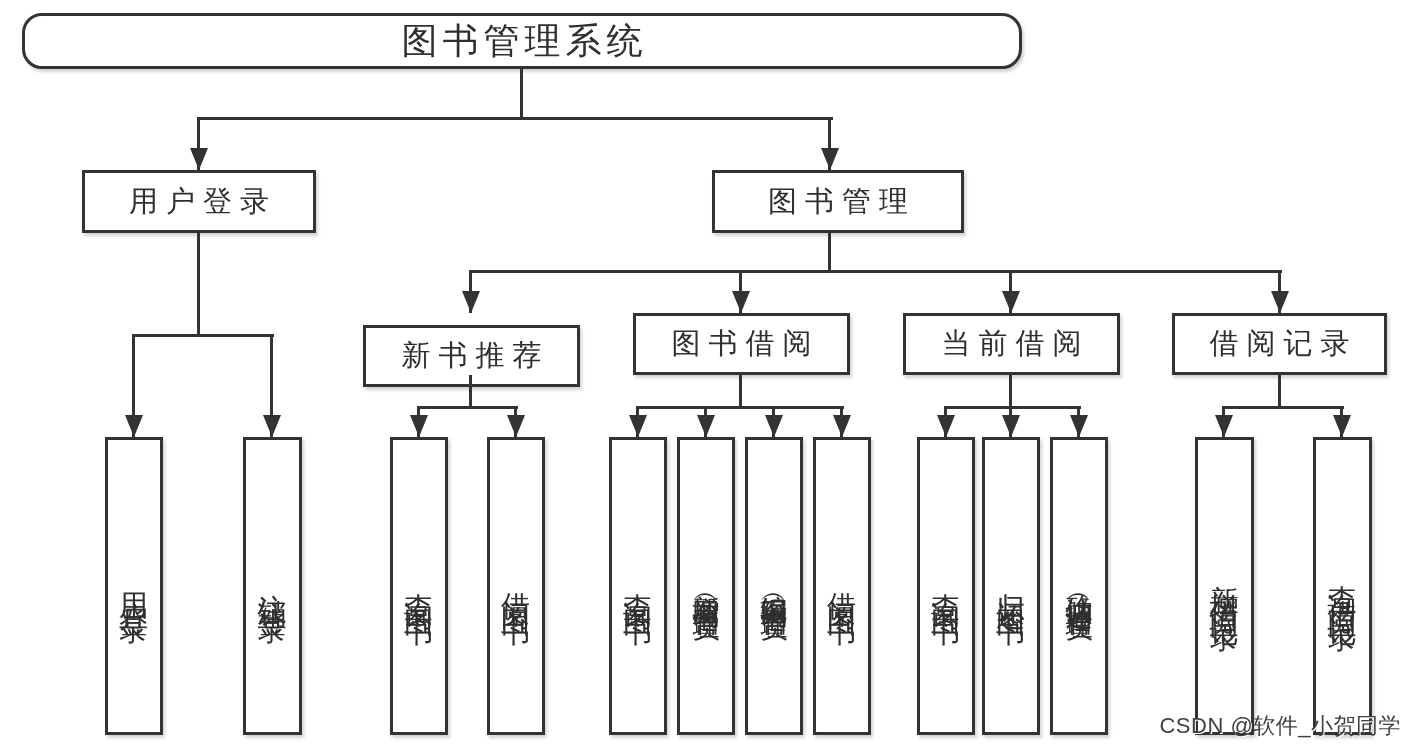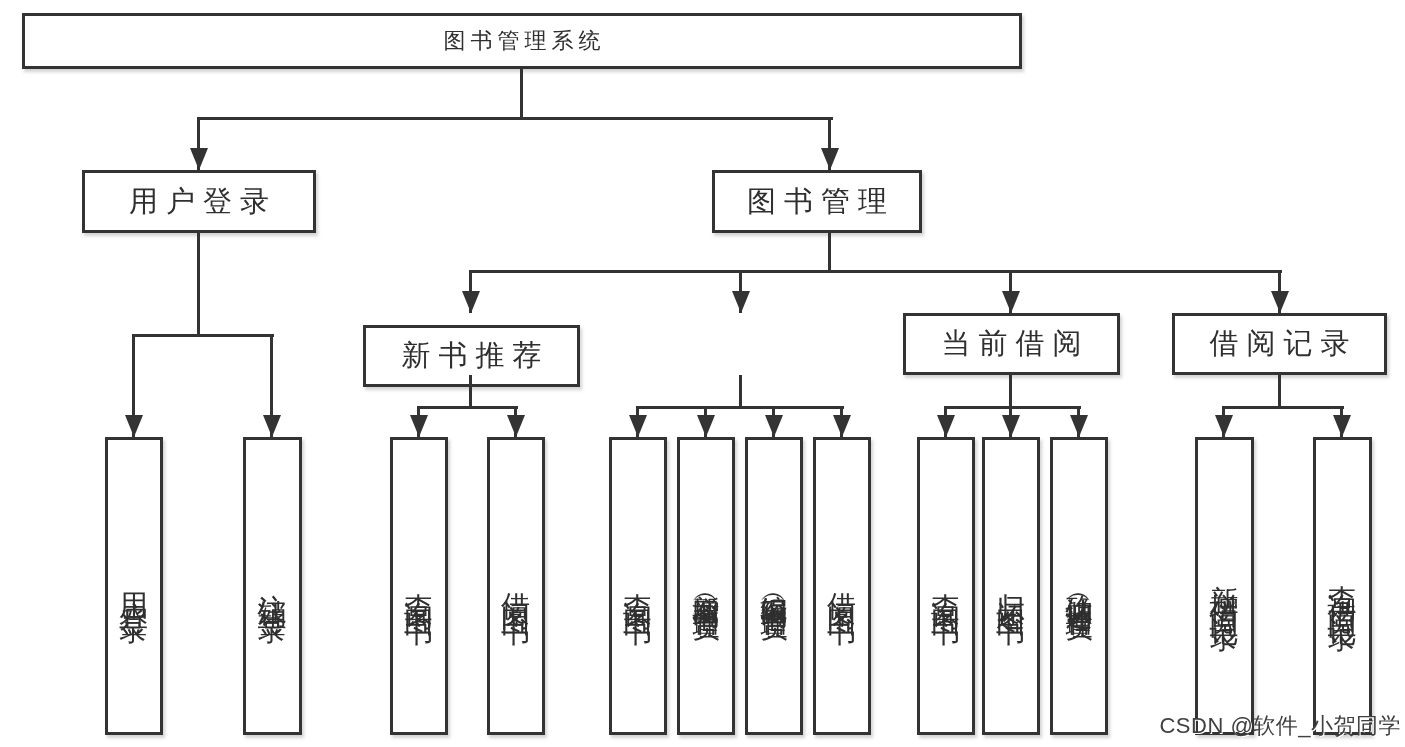--- a/index.html
+++ b/index.html
@@ -16,21 +16,21 @@
   .box {
     position: absolute;
     border: 3px solid #333333;
     background: #ffffff;
     color: #2f2f2f;
     display: flex;
     align-items: center;
     justify-content: center;
     box-shadow: 2px 3px 3px rgba(130,130,130,0.35);
   }
-  .root-box { font-size: 22px; letter-spacing: 5px; text-indent: 5px; }
+  .root-box { font-size: 36px; letter-spacing: 5px; text-indent: 5px; border-radius: 20px; }
   .hbox { font-size: 29px; letter-spacing: 8px; text-indent: 8px; }
   .vbox {
     writing-mode: vertical-rl;
     font-size: 29px;
     letter-spacing: 8px;
   }
   .vbox-long {
     font-size: 27px;
     letter-spacing: 3px;
   }
@@ -62,41 +62,42 @@
   <div class="box root-box" style="left:22px;top:13px;width:1000px;height:56px">图书管理系统</div>
 
   <div class="vl" style="left:520px;top:69px;height:49px"></div>
   <div class="hl" style="left:197px;top:117px;width:636px"></div>
   <div class="vl" style="left:197px;top:117px;height:53px"></div>
   <div class="vl" style="left:828px;top:117px;height:53px"></div>
   <div class="arrow" style="left:190px;top:148px"></div>
   <div class="arrow" style="left:821px;top:148px"></div>
 
   <div class="box hbox" style="left:82px;top:170px;width:234px;height:63px">用户登录</div>
-  <div class="box hbox" style="left:712px;top:170px;width:210px;height:63px">图书管理</div>
+  <div class="box hbox" style="left:712px;top:170px;width:252px;height:63px">图书管理</div>
 
   <div class="vl" style="left:197px;top:233px;height:103px"></div>
   <div class="hl" style="left:132px;top:334px;width:142px"></div>
   <div class="vl" style="left:132px;top:334px;height:103px"></div>
   <div class="vl" style="left:270px;top:334px;height:103px"></div>
   <div class="arrow" style="left:125px;top:415px"></div>
   <div class="arrow" style="left:263px;top:415px"></div>
 
   <div class="vl" style="left:828px;top:233px;height:40px"></div>
   <div class="hl" style="left:469px;top:270px;width:813px"></div>
   <div class="vl" style="left:469px;top:270px;height:43px"></div>
   <div class="vl" style="left:739px;top:270px;height:43px"></div>
   <div class="vl" style="left:1009px;top:270px;height:43px"></div>
   <div class="vl" style="left:1278px;top:270px;height:43px"></div>
   <div class="arrow" style="left:462px;top:291px"></div>
   <div class="arrow" style="left:732px;top:291px"></div>
   <div class="arrow" style="left:1002px;top:291px"></div>
   <div class="arrow" style="left:1271px;top:291px"></div>
 
   <div class="box hbox" style="left:363px;top:325px;width:217px;height:62px">新书推荐</div>
+  <div class="box hbox" style="left:633px;top:313px;width:217px;height:62px">图书借阅</div>
   <div class="box hbox" style="left:903px;top:313px;width:217px;height:62px">当前借阅</div>
   <div class="box hbox" style="left:1172px;top:313px;width:215px;height:62px">借阅记录</div>
 
   <div class="vl" style="left:469px;top:375px;height:33px"></div>
   <div class="vl" style="left:739px;top:375px;height:33px"></div>
   <div class="vl" style="left:1009px;top:375px;height:33px"></div>
   <div class="vl" style="left:1278px;top:375px;height:33px"></div>
 
   <div class="hl" style="left:417px;top:406px;width:101px"></div>
   <div class="hl" style="left:636px;top:406px;width:208px"></div>

